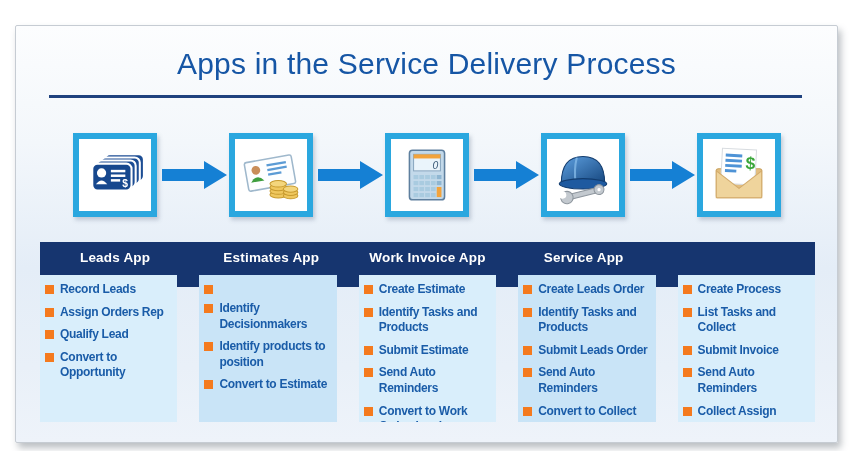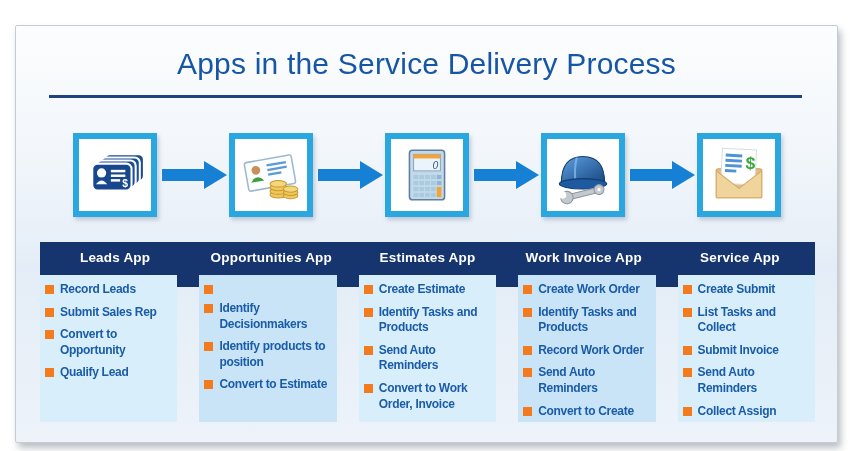--- a/index.html
+++ b/index.html
@@ -176,46 +176,45 @@
           <text x="36" y="24" font-size="17" font-weight="bold" fill="#3aa63a">$</text>
         </g>
         <path d="M8 52 V26 L30 43 L52 26 V52 Z" fill="#efd49c" stroke="#d3ab6b" stroke-width="1"></path>
       </svg>
     </div>
 
   </div>
 
   <div class="header-row">
     <div class="hcell">Leads App</div>
-    <div class="hcell">Opportunities App</div>
     <div class="hcell">Estimates App</div>
     <div class="hcell">Work Invoice App</div>
     <div class="hcell">Service App</div>
   </div>
 
   <div class="body-row">
 
     <div class="cell light">
       <ul>
         <li>
             <span class="bullet"></span>
             <span class="itxt">Record Leads</span>
           </li>
         <li>
             <span class="bullet"></span>
-            <span class="itxt">Submit Sales Rep</span>
+            <span class="itxt">Assign Orders Rep</span>
+          </li>
+        <li>
+            <span class="bullet"></span>
+            <span class="itxt">Qualify Lead</span>
           </li>
         <li>
             <span class="bullet"></span>
             <span class="itxt">Convert to Opportunity</span>
           </li>
-        <li>
-            <span class="bullet"></span>
-            <span class="itxt">Qualify Lead</span>
-          </li>
       </ul>
     </div>
 
     <div class="cell dark">
       <ul>
         <li>
             <span class="bullet"></span>
           </li>
         <li>
             <span class="bullet"></span>
@@ -237,59 +236,63 @@
         <li>
             <span class="bullet"></span>
             <span class="itxt">Create Estimate</span>
           </li>
         <li>
             <span class="bullet"></span>
             <span class="itxt">Identify Tasks and Products</span>
           </li>
         <li>
             <span class="bullet"></span>
+            <span class="itxt">Submit Estimate</span>
+          </li>
+        <li>
+            <span class="bullet"></span>
             <span class="itxt">Send Auto Reminders</span>
           </li>
         <li>
             <span class="bullet"></span>
             <span class="itxt">Convert to Work Order, Invoice</span>
           </li>
       </ul>
     </div>
 
     <div class="cell dark">
       <ul>
         <li>
             <span class="bullet"></span>
-            <span class="itxt">Create Work Order</span>
+            <span class="itxt">Create Leads Order</span>
           </li>
         <li>
             <span class="bullet"></span>
             <span class="itxt">Identify Tasks and Products</span>
           </li>
         <li>
             <span class="bullet"></span>
-            <span class="itxt">Record Work Order</span>
+            <span class="itxt">Submit Leads Order</span>
           </li>
         <li>
             <span class="bullet"></span>
             <span class="itxt">Send Auto Reminders</span>
           </li>
         <li>
             <span class="bullet"></span>
-            <span class="itxt">Convert to Create</span>
+            <span class="itxt">Convert to Collect</span>
           </li>
       </ul>
     </div>
 
     <div class="cell light">
       <ul>
         <li>
             <span class="bullet"></span>
-            <span class="itxt">Create Submit</span>
+            <span class="itxt">Create Process</span>
           </li>
         <li>
             <span class="bullet"></span>
             <span class="itxt">List Tasks and Collect</span>
           </li>
         <li>
             <span class="bullet"></span>
             <span class="itxt">Submit Invoice</span>
           </li>
         <li>

